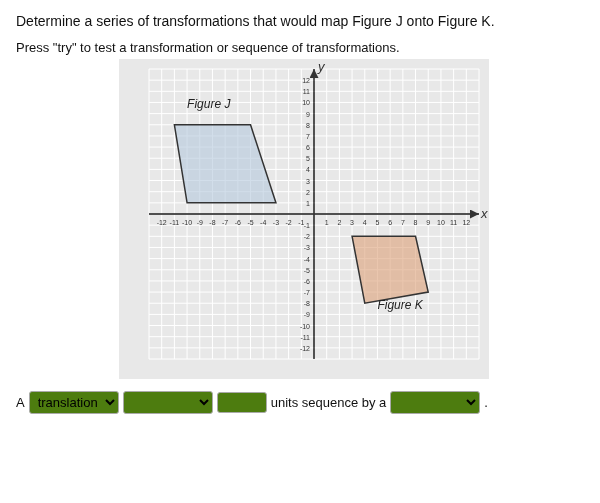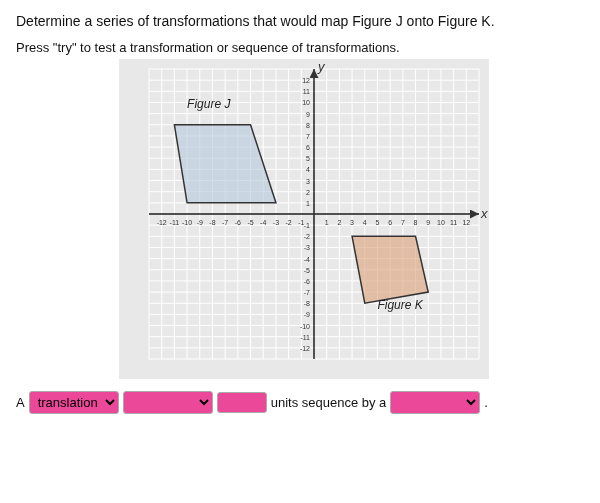--- a/index.html
+++ b/index.html
@@ -41,21 +41,21 @@
       align-items: center;
       gap: 4px;
       margin-top: 4px;
       flex-wrap: wrap;
     }
     .bottom-bar select, .bottom-bar input {
       border: 1px solid #aaa;
       border-radius: 3px;
       padding: 2px 4px;
       font-size: 13px;
-      background: #ec4899;
+      background: #4d7c0f;
     }
     .bottom-bar select {
       min-width: 90px;
     }
     .bottom-bar input[type="text"] {
       width: 50px;
     }
     .bottom-bar span {
       font-size: 13px;
       color: #111;

